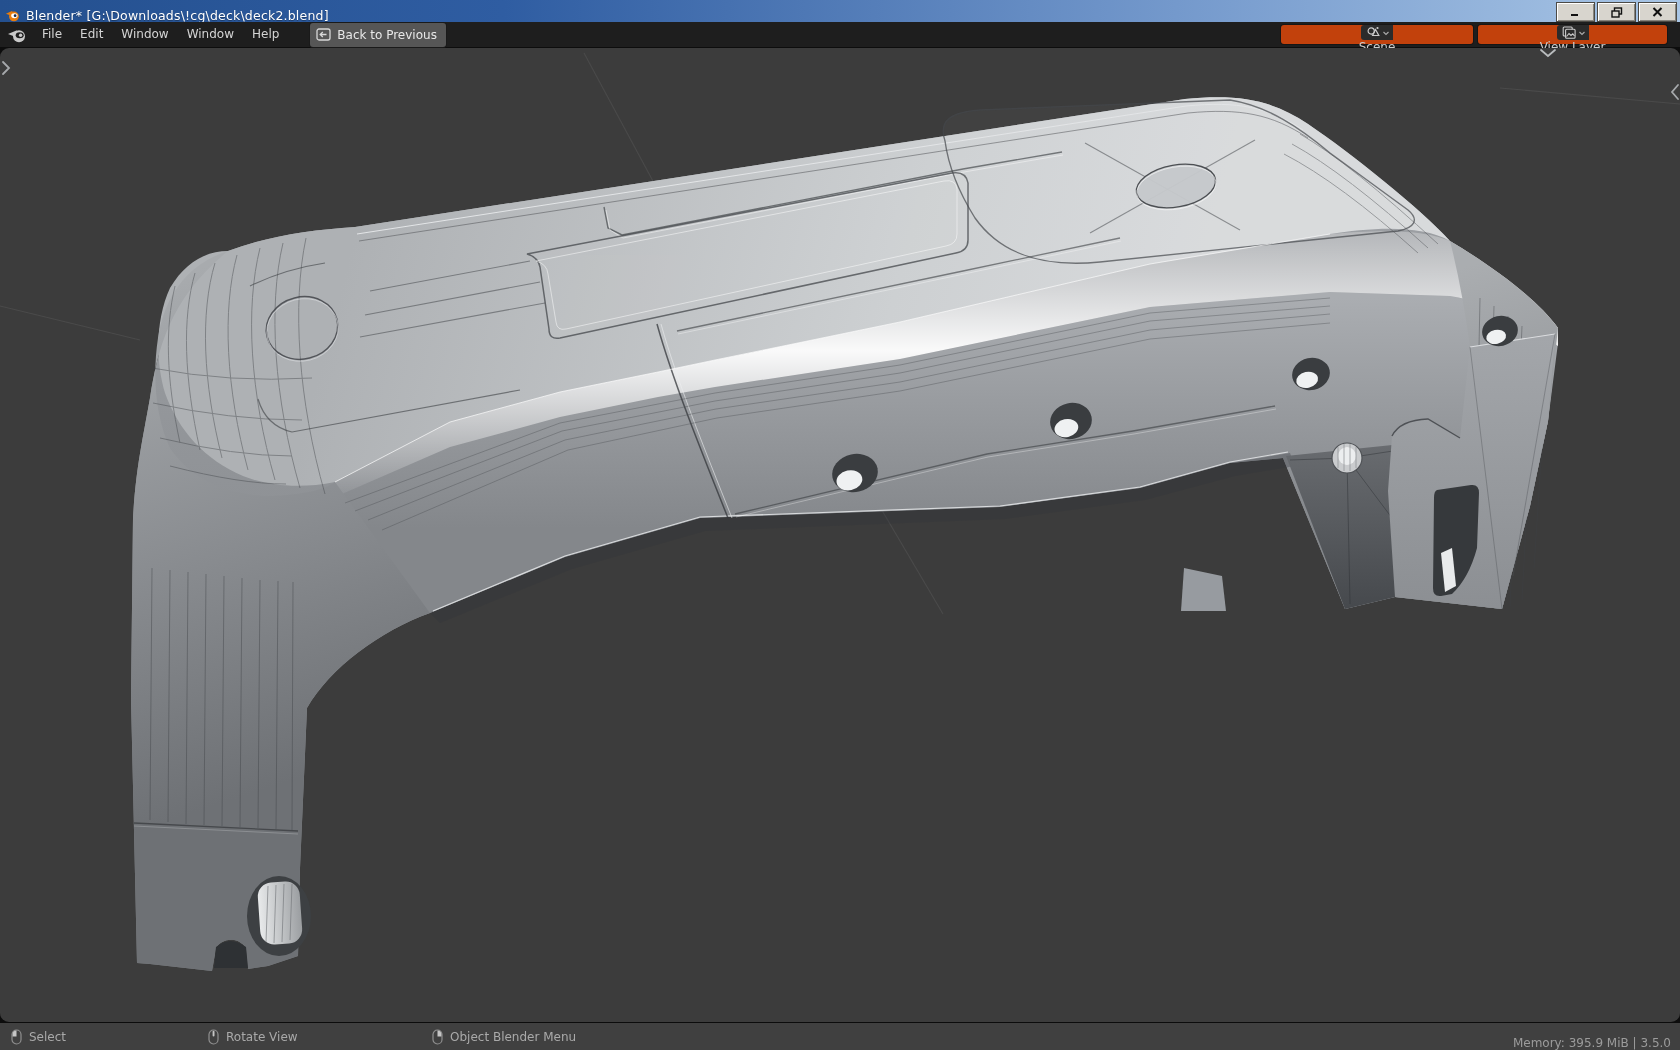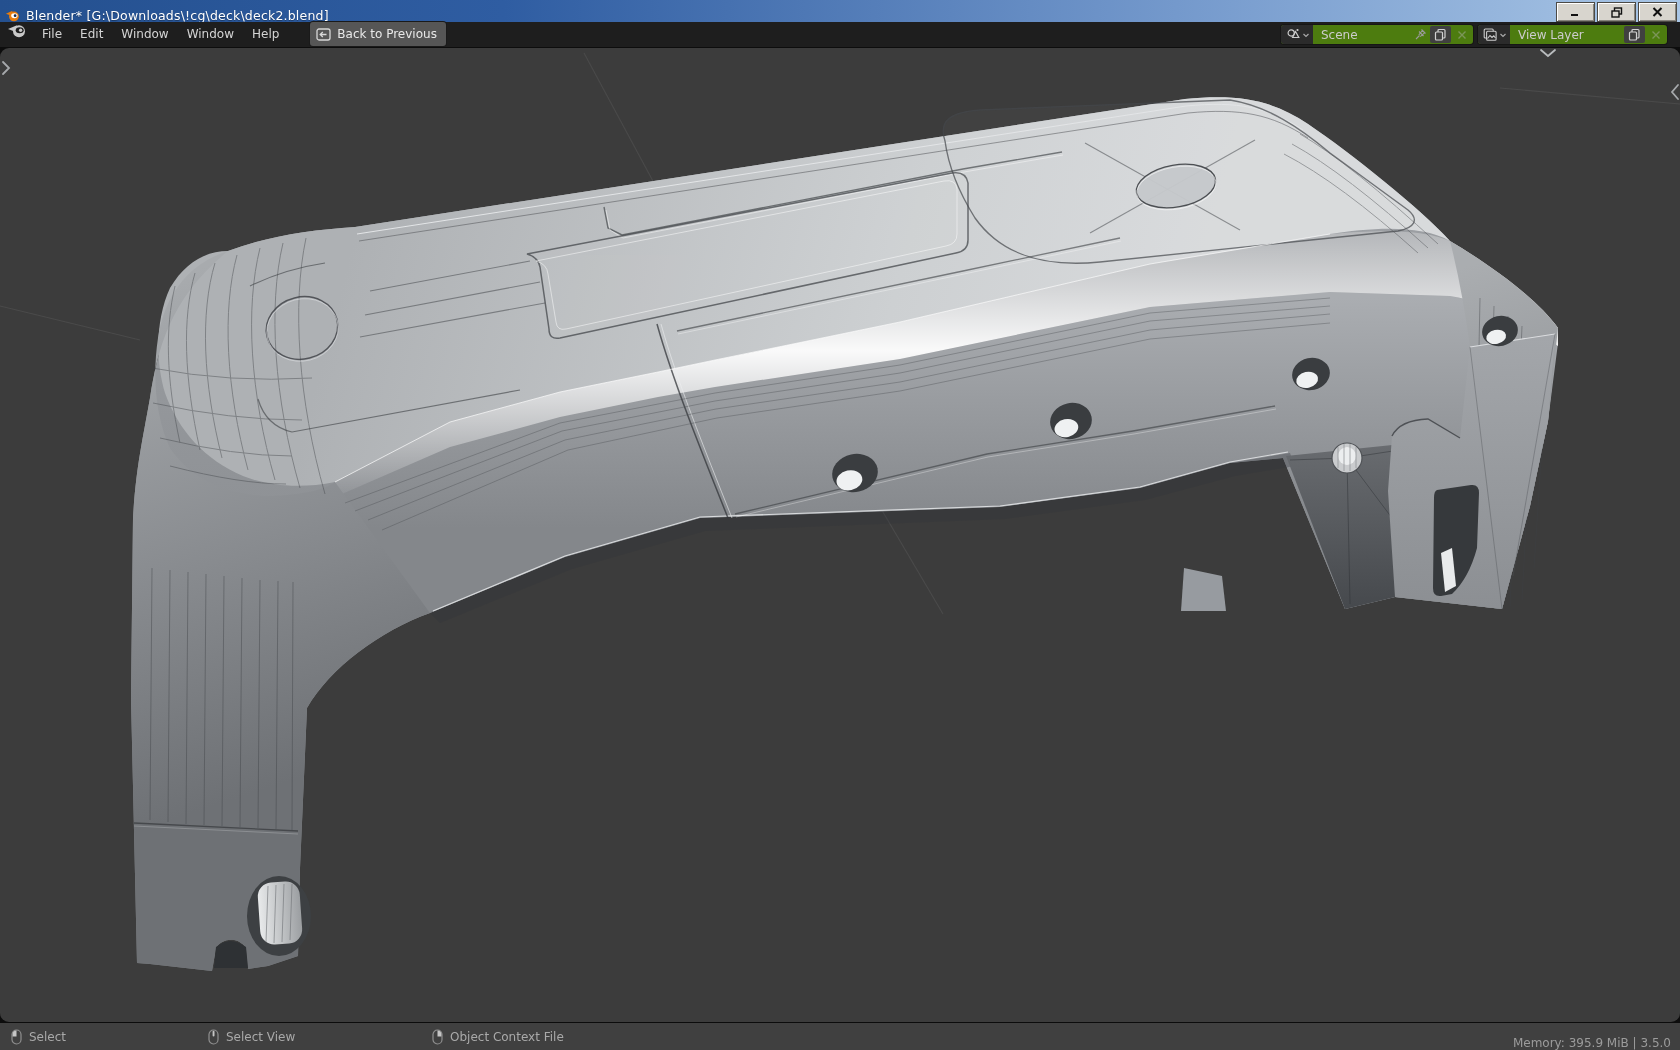--- a/index.html
+++ b/index.html
@@ -9,27 +9,27 @@
     background:linear-gradient(90deg,#24508f 0%,#2f5da2 30%,#7499cc 70%,#a9c6e6 100%);
     display:flex;align-items:center;}
   .titlebar .appicon{width:15px;height:15px;margin:0 6px 0 5px;}
   .titlebar .title{color:#ffffff;font-size:12.5px;letter-spacing:.2px;text-shadow:0 1px 1px rgba(0,0,0,.35);}
   .winbtns{position:absolute;right:3px;top:2px;display:flex;gap:2px;}
   .winbtn{width:37px;height:18px;background:#d8d5ce;border:1px solid #4c4a45;
     box-shadow:inset 1px 1px 0 #ffffff,inset -1px -1px 0 #87847d;
     display:flex;align-items:center;justify-content:center;cursor:default;}
   
   .topbar{position:absolute;top:22px;left:0;width:1680px;height:25px;background:#1e1e1e;
-    display:flex;color:#d4d4d4;font-size:12px;}
+    display:flex;align-items:center;color:#d4d4d4;font-size:12px;}
   .blogo{width:20px;height:16px;margin:0 6px 0 7px;}
   .menu-item{padding:0 9px;line-height:25px;cursor:default;}
   .backbtn{margin-left:22px;height:24px;background:#565656;border-radius:3px;
     display:flex;align-items:center;padding:0 9px 0 6px;color:#e8e8e8;gap:6px;box-shadow:0 0 0 1px #1a1a1a;}
   .tb-right{position:absolute;right:13px;top:3px;display:flex;gap:5px;height:19px;}
-  .selector{display:flex;align-items:center;background:#4d7c0f;border-radius:3px;height:19px;box-shadow:0 0 0 1px #161616;}
+  .selector{display:flex;align-items:center;background:#c2410c;border-radius:3px;height:19px;box-shadow:0 0 0 1px #161616;flex-direction:column;}
   .sel-iconbtn{display:flex;align-items:center;background:#2b2b2b;border-radius:3px 0 0 3px;height:19px;padding:0 3px 0 5px;gap:1px;}
   .sel-label{padding:0 8px;color:#cccccc;font-size:12px;white-space:nowrap;}
   .sel-tools{display:flex;align-items:center;gap:2px;padding-right:3px;}
   .sel-dup{width:21px;height:17px;background:#404040;border-radius:2px;display:flex;align-items:center;justify-content:center;}
   .sel-x{width:17px;height:17px;display:flex;align-items:center;justify-content:center;opacity:.45;}
   .scene-w{width:192px;} .vl-w{width:189px;}
   .sel-label.grow{flex:1;}
   
   .viewport{position:absolute;top:48px;left:0;width:1680px;height:974px;background:#3c3c3c;
     border-radius:9px;overflow:hidden;}
@@ -403,23 +403,23 @@
       <rect x="1" y="1" width="9" height="14" rx="4.5" fill="none" stroke="#8f8f8f" stroke-width="1.2"></rect>
       <path d="M5.5,1.6 A3.9,3.9 0 0 0 1.6,5.5 L1.6,7.4 L5.5,7.4 Z" fill="#c6c6c6"></path>
     </svg>
     <span>Select</span>
   </div>
   <div class="hint hint2">
     <svg width="11" height="16" viewBox="0 0 11 16">
       <rect x="1" y="1" width="9" height="14" rx="4.5" fill="none" stroke="#8f8f8f" stroke-width="1.2"></rect>
       <rect x="4.6" y="1.8" width="1.9" height="5.6" rx="0.95" fill="#c6c6c6"></rect>
     </svg>
-    <span>Select View</span>
+    <span>Rotate View</span>
   </div>
   <div class="hint hint3">
     <svg width="11" height="16" viewBox="0 0 11 16">
       <rect x="1" y="1" width="9" height="14" rx="4.5" fill="none" stroke="#8f8f8f" stroke-width="1.2"></rect>
       <path d="M5.5,1.6 A3.9,3.9 0 0 1 9.4,5.5 L9.4,7.4 L5.5,7.4 Z" fill="#c6c6c6"></path>
     </svg>
-    <span>Object Context File</span>
+    <span>Object Blender Menu</span>
   </div>
   <div class="memory">Memory: 395.9 MiB | 3.5.0</div>
 </div>
 
 </body></html>

